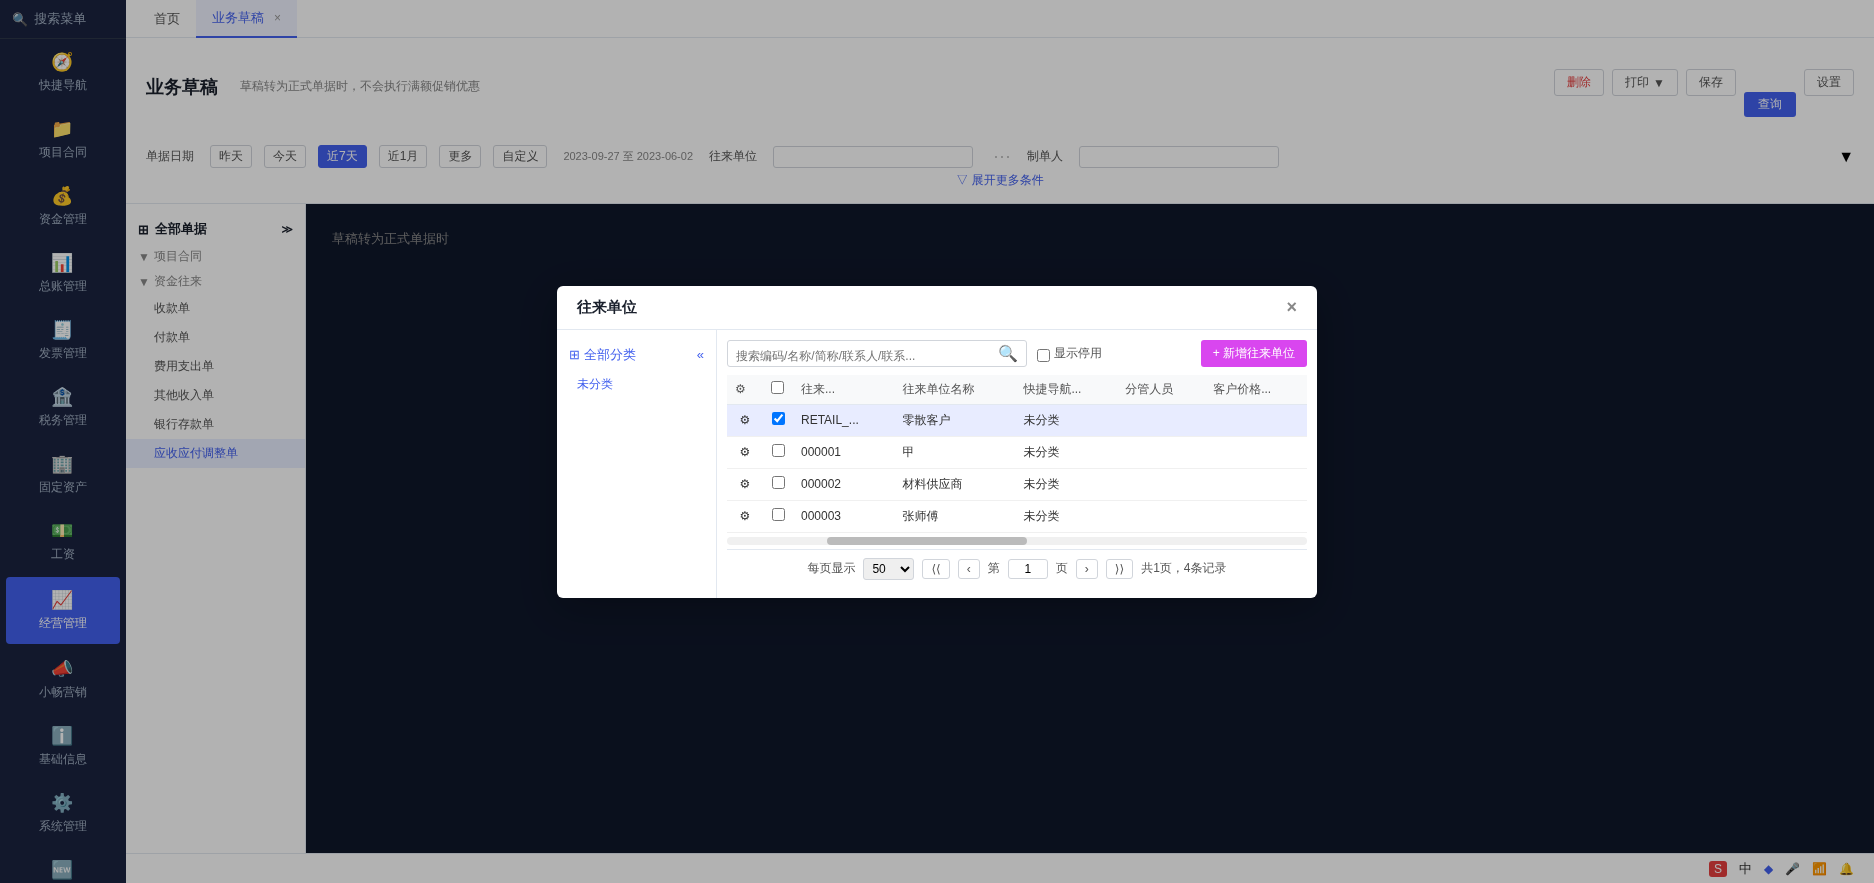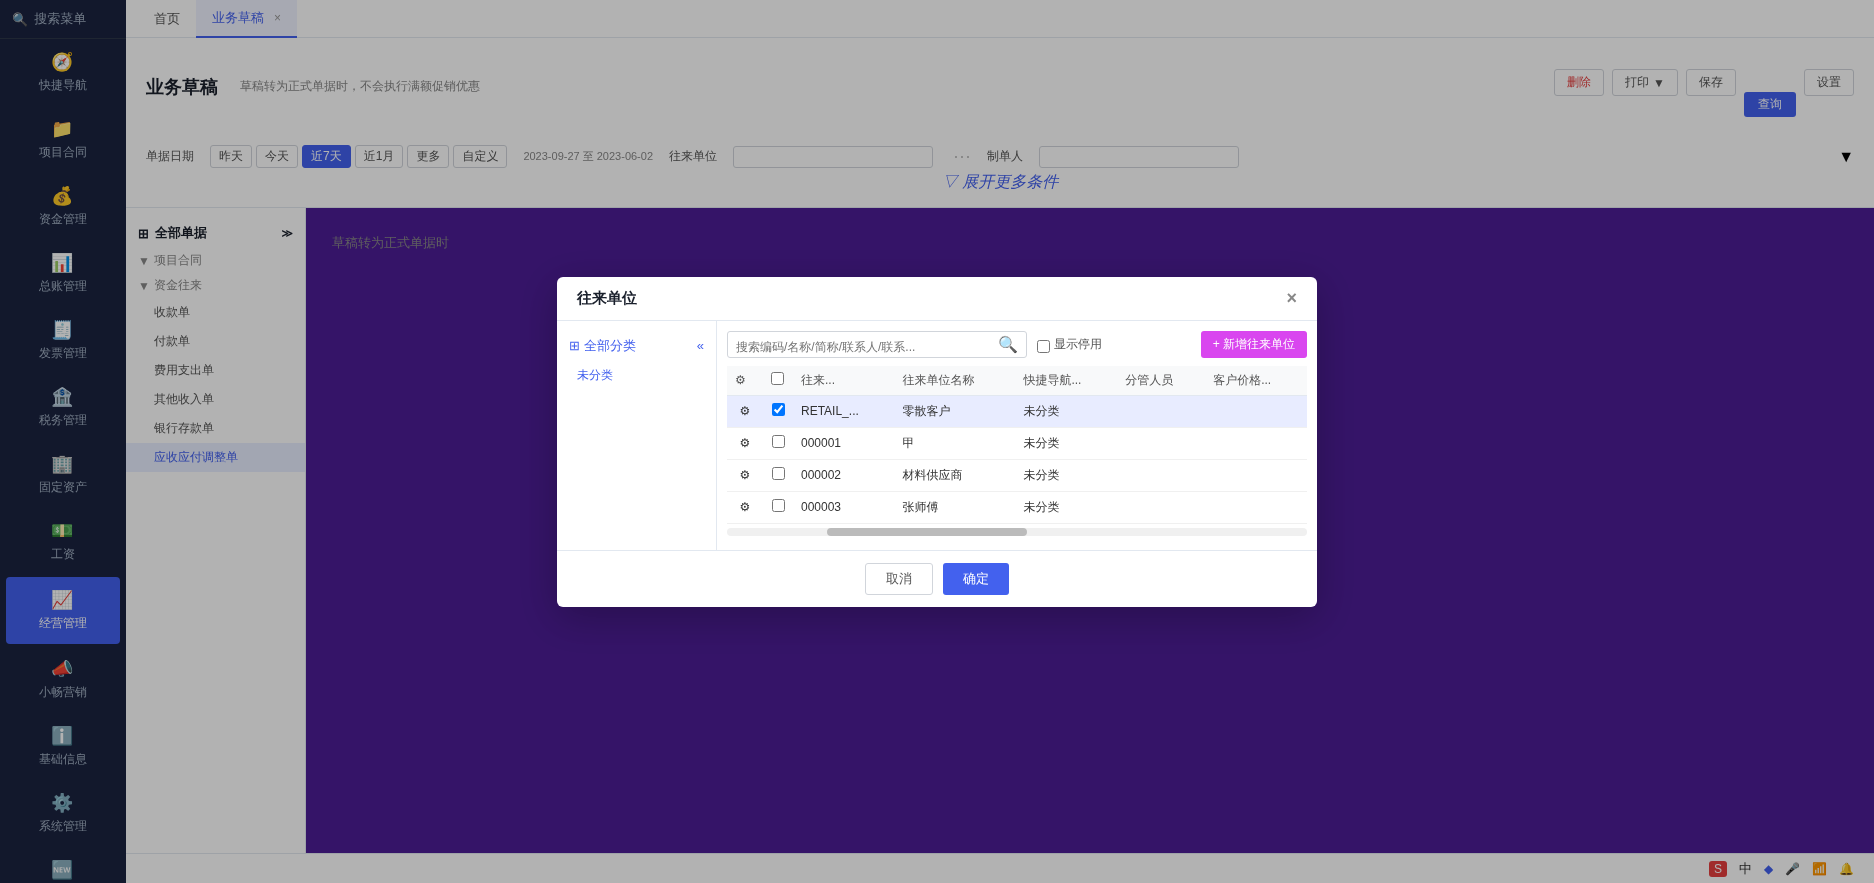--- a/index.html
+++ b/index.html
@@ -26,21 +26,21 @@
       gap: 4px;
     }
     .sidebar-item.active { background: #4361ee; color: #fff; border-radius: 4px; margin: 2px 6px; }
     .sidebar-item .icon { font-size: 18px; }
 
     
     .main-content {
       flex: 1;
       display: flex;
       flex-direction: column;
-      background: #4c1d95;
+      background: #0f172a;
       overflow: hidden;
     }
 
     
     .tab-bar {
       display: flex; align-items: center; background: #fff;
       border-bottom: 1px solid #e2e8f0; height: 38px; padding: 0 12px;
     }
     .tab {
       padding: 0 16px; height: 38px; display: flex; align-items: center;
@@ -64,31 +64,31 @@
       font-size: 12px; cursor: pointer; border-radius: 3px; margin-top: 44px;
     }
     .btn-danger { color: #e53e3e; }
 
     
     .filter-area {
       background: #fff; padding: 10px 20px; border-bottom: 1px solid #e2e8f0;
     }
     .filter-row { display: flex; align-items: center; gap: 16px; flex-wrap: wrap; }
     .filter-label { font-size: 12px; color: #555; white-space: nowrap; }
-    .filter-date-btns { display: flex; gap: 4px; }
+    .filter-date-btns { display: flex; gap: 12px; }
     .date-btn {
       font-size: 12px; padding: 2px 8px; border: 1px solid #d1d5db;
       border-radius: 3px; cursor: pointer; background: #fff; color: #555;
     }
     .date-btn.active { background: #4361ee; color: #fff; border-color: #4361ee; }
     .filter-input {
       border: 1px solid #d1d5db; border-radius: 3px; padding: 3px 8px; font-size: 12px; color: #333;
       min-width: 180px;
     }
-    .expand-row { text-align: center; padding: 4px; font-size: 16px; color: #4361ee; cursor: pointer; font-style: italic; }
+    .expand-row { text-align: center; padding: 4px; font-size: 12px; color: #4361ee; cursor: pointer; }
 
     
     .content-area { display: flex; flex: 1; overflow: hidden; }
 
     .left-nav {
       width: 180px; background: #fff; border-right: 1px solid #e2e8f0;
       padding: 10px 0; overflow-y: auto; flex-shrink: 0;
     }
     .left-nav-header {
       display: flex; align-items: center; padding: 6px 12px; font-size: 13px;
@@ -459,21 +459,33 @@
     <td></td>
   </tr>
               </tbody>
           </table>
         </div>
 
         <div style="height:8px;background:#f0f0f0;margin:4px 0;border-radius:4px;position:relative;">
           <div style="width:200px;height:8px;background:#bbb;border-radius:4px;position:absolute;left:100px;"></div>
         </div>
 
-      </div>
-    </div>
-
-    <div class="dialog-footer">
-      <button class="btn-cancel">取消</button>
-      <button class="btn-confirm">确定</button>
-    </div>
+        <div class="pagination">
+          <span>每页显示</span>
+          <select class="page-select">
+            <option>50</option>
+            <option>20</option>
+            <option>100</option>
+          </select>
+          <button class="page-btn">⟨⟨</button>
+          <button class="page-btn">‹</button>
+          <span>第</span>
+          <input class="page-input" value="1" style="">
+          <span>页</span>
+          <button class="page-btn">›</button>
+          <button class="page-btn">⟩⟩</button>
+          <span>共1页，4条记录</span>
+        </div>
+      </div>
+    </div>
+
   </div>
 </div>
 
 </body></html>

